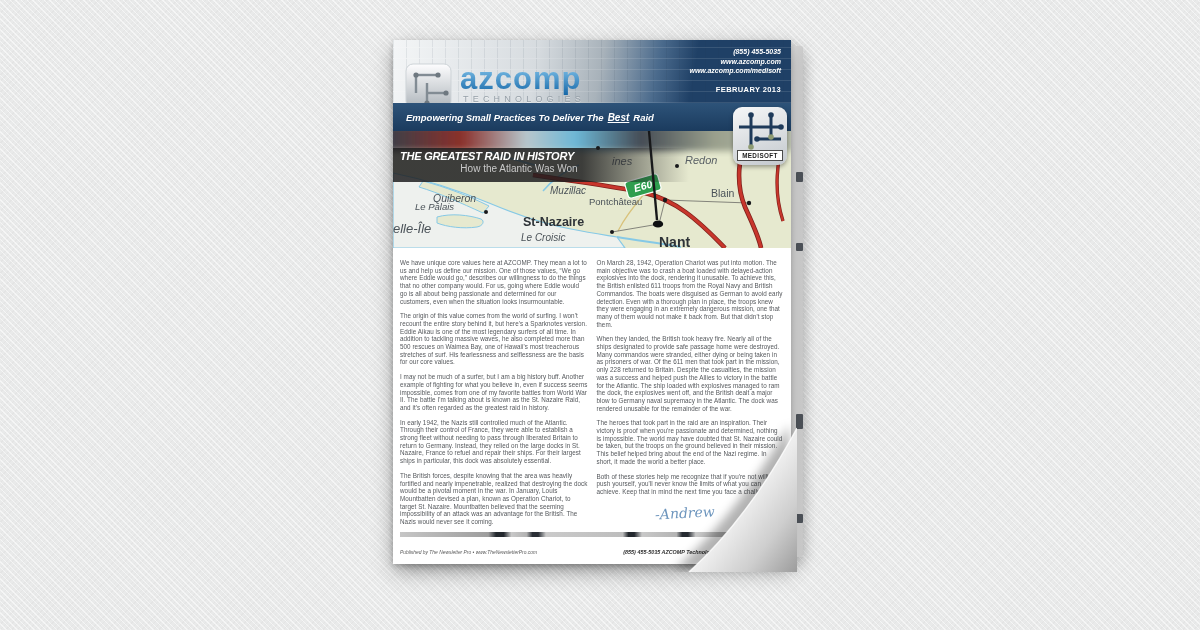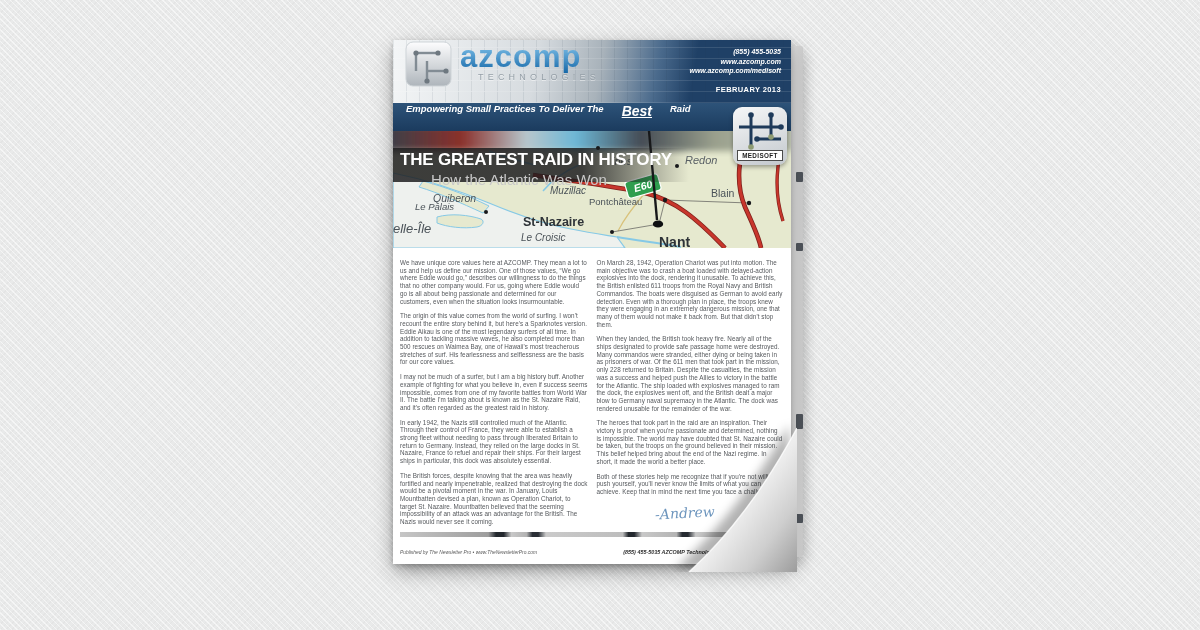--- a/index.html
+++ b/index.html
@@ -28,55 +28,55 @@
     box-shadow:0 8px 20px rgba(0,0,0,.30),0 2px 5px rgba(0,0,0,.18);}
 
   
   .header{position:relative;height:63px;
     background:linear-gradient(100deg,#f4f6f7 0%,#d6dbdf 36%,#a8b2ba 52%,#4a6a8c 66%,#1f4066 75%,#1f4066 100%);
     overflow:hidden;}
   .header::after{content:"";position:absolute;inset:0;opacity:.14;pointer-events:none;
     background-image:
       repeating-linear-gradient(0deg, rgba(255,255,255,.8) 0 1px, transparent 1px 11px),
       repeating-linear-gradient(90deg, rgba(40,60,80,.6) 0 1px, transparent 1px 13px);}
-  .logo{position:absolute;left:12px;top:0;display:flex;align-items:flex-start;z-index:2;}
+  .logo{position:absolute;left:12px;top:22px;display:flex;align-items:flex-start;z-index:2;}
   .logo-icon{width:48px;height:48px;}
   .wordmark{margin-left:7px;}
   .wordmark-azcomp{font-size:31px;font-weight:bold;line-height:33px;letter-spacing:1px;
     background:linear-gradient(#8ecdf2,#1668a8);-webkit-background-clip:text;background-clip:text;color:transparent;}
-  .wordmark-tech{font-size:9px;letter-spacing:4.2px;color:#96a0a8;margin-top:-1px;padding-left:18px;
+  .wordmark-tech{font-size:9px;letter-spacing:4.2px;color:#96a0a8;margin-top:-1px;padding-left:3px;
     text-shadow:0 1px 0 rgba(255,255,255,.5);}
   .contact{position:absolute;right:10px;top:7px;text-align:right;color:#fff;font-style:italic;
     font-weight:bold;font-size:7px;line-height:9.5px;z-index:2;}
   .issue{position:absolute;right:10px;top:45px;color:#fff;font-weight:bold;font-size:7.5px;
     letter-spacing:.4px;z-index:2;}
 
   
   .tagline{position:relative;height:28px;background:linear-gradient(#2d5379,#1b3b5e);
     color:#fff;font-style:italic;font-weight:bold;font-size:9.5px;
-    display:flex;align-items:flex-start;padding-left:13px;}
-  .tagline .best{font-size:14px;margin:0 18px;text-decoration:underline;}
+    display:flex;align-items:center;padding-left:13px;}
+  .tagline .best{font-size:10px;margin:0 4px;text-decoration:underline;}
 
   
   .medisoft{position:absolute;right:4px;top:67px;width:54px;height:58px;z-index:30;
     background:linear-gradient(160deg,#f6f7f8,#c3c8cd);border-radius:9px;
     box-shadow:0 2px 4px rgba(0,0,0,.35);}
   .medisoft svg{position:absolute;inset:0;}
   .medisoft-label{position:absolute;left:4px;right:4px;bottom:4px;background:#fff;
     border:1px solid #4a4a4a;font-size:6.3px;font-weight:bold;letter-spacing:.4px;color:#1c1c1c;
     text-align:center;padding:1px 0;}
 
   
   .map{position:relative;height:117px;overflow:hidden;background:#e6e9cf;}
   .map svg{position:absolute;inset:0;}
   .article-overlay{position:absolute;left:0;top:17px;width:305px;height:34px;z-index:5;
     background:linear-gradient(90deg,rgba(28,28,30,.84) 62%,rgba(28,28,30,0) 97%);
     padding:2px 0 0 7px;box-sizing:border-box;}
-  .article-title{font-size:17px;font-weight:bold;color:#fff;letter-spacing:-.2px;white-space:nowrap;}
-  .article-sub{font-size:15px;color:#c9c9c9;width:238px;text-align:center;margin-top:1px;white-space:nowrap;}
+  .article-title{font-size:11px;font-weight:bold;font-style:italic;color:#fff;letter-spacing:-.2px;white-space:nowrap;}
+  .article-sub{font-size:10px;color:#c9c9c9;width:238px;text-align:center;margin-top:1px;white-space:nowrap;}
 
   
   .body-cols{display:flex;gap:9px;padding:11px 7px 0;}
   .col{flex:1;min-width:0;}
   .col p{font-size:6.3px;line-height:7.7px;color:#55585c;margin:0 0 7px;letter-spacing:.05px;}
   .signature{font-family:"DejaVu Serif",serif;font-style:italic;font-size:14px;color:#6d95bd;
     margin:3px 0 0 58px;transform:rotate(-3deg);}
 
   
   .bottom-bar{position:absolute;left:7px;right:7px;bottom:27px;height:5px;

